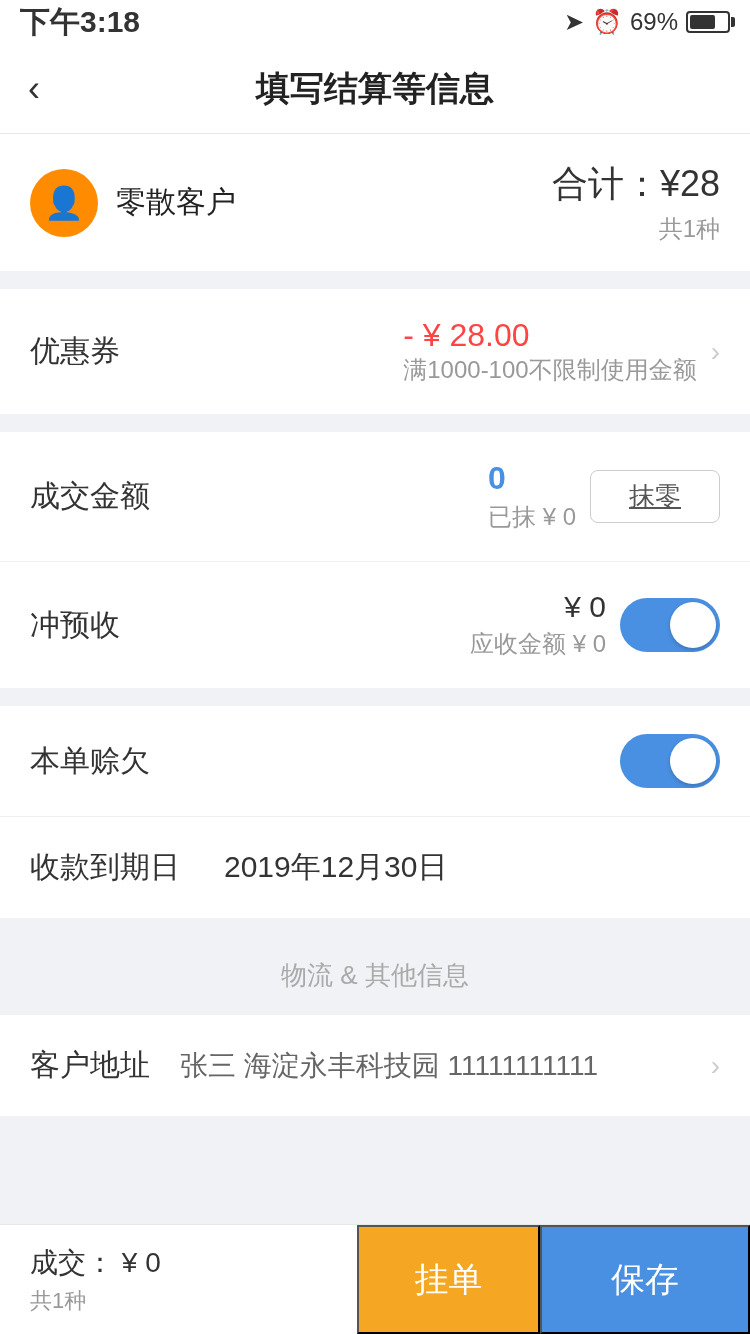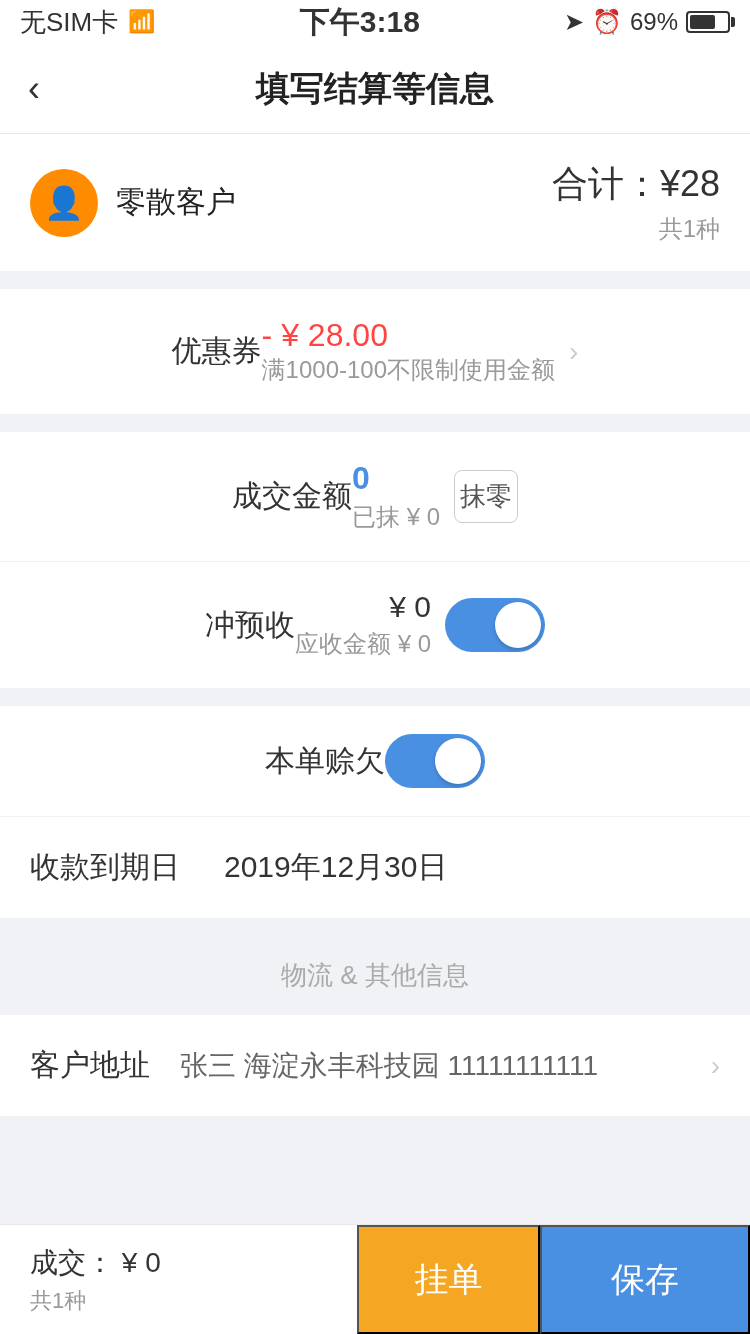--- a/index.html
+++ b/index.html
@@ -144,21 +144,21 @@
       color: #999;
       margin-top: 4px;
     }
 
     
     .row-item {
       background: #fff;
       padding: 28px 30px;
       display: flex;
       align-items: center;
-      justify-content: center;
+      justify-content: space-between;
       border-bottom: 1px solid #f0f0f0;
       min-height: 80px;
     }
     .row-item:last-child {
       border-bottom: none;
     }
     .row-label {
       font-size: 30px;
       color: #333;
     }
@@ -194,25 +194,26 @@
 
     
     .deal-amount-value {
       font-size: 32px;
       color: #4a90e2;
       font-weight: 600;
     }
     .round-btn {
       border: 1px solid #ccc;
       border-radius: 8px;
-      padding: 8px 5px;
+      padding: 8px 38px;
       font-size: 26px;
       color: #555;
       background: #fff;
       cursor: pointer;
+      text-decoration: underline;
     }
 
     
     .toggle-switch {
       width: 100px;
       height: 54px;
       background: #4a90e2;
       border-radius: 27px;
       position: relative;
       cursor: pointer;
@@ -332,24 +333,20 @@
     }
 
     .content-area {
       padding-bottom: 120px;
     }
   </style>
 </head>
 <body>
 
 <div class="status-bar">
-  <div class="status-left">
-    <span>无SIM卡</span>
-    <span class="wifi-icon">📶</span>
-  </div>
   <div class="status-center">下午3:18</div>
   <div class="status-right">
     <span>➤</span>
     <span>⏰</span>
     <span>69%</span>
     <span class="battery-icon">
       <span class="battery-fill"></span>
     </span>
   </div>
 </div>

